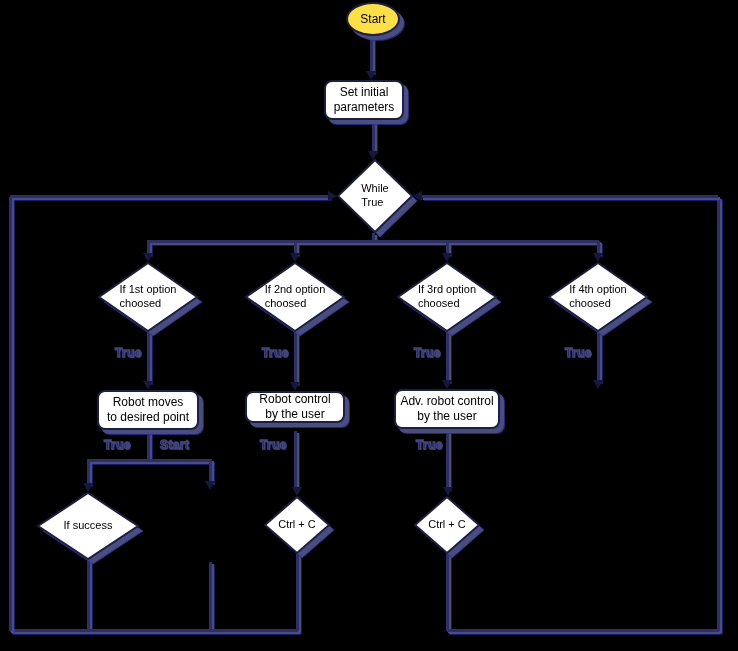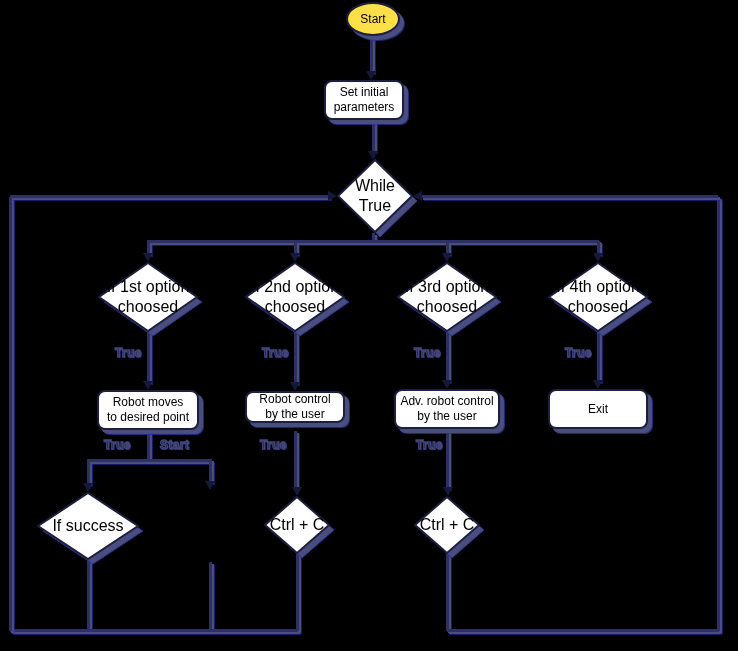--- a/index.html
+++ b/index.html
@@ -21,21 +21,21 @@
         text-align:center;color:#000;font-size:12px;line-height:1.25;box-sizing:border-box;}
   .box{background:#fff;border:2px solid #1c1f3e;border-radius:8px;
        box-shadow:4px 4px 0 #4a4e7e,5px 5px 0 rgba(45,45,154,.8);}
   .ellipse{background:#fde047;border:2px solid #1c1f3e;border-radius:50%;
        box-shadow:4px 4px 0 #4a4e7e,5px 5px 0 rgba(45,45,154,.8);}
   .diamond{position:absolute;}
   .diamond svg{position:absolute;left:0;top:0;overflow:visible;}
   .dshadow{fill:#4a4e7e;stroke:#2d2d9a;stroke-width:1;}
   .dmain{fill:#fff;stroke:#1c1f3e;stroke-width:2;}
   .dlabel{position:absolute;left:0;top:0;right:0;bottom:0;display:flex;align-items:center;
-          justify-content:center;text-align:center;font-size:16px;line-height:1.25;color:#000;}
+          justify-content:center;text-align:left;font-size:11px;line-height:1.25;color:#000;}
   .nlabel,.dlabel{white-space:pre-line;}
   
   .elabel{position:absolute;font-size:12px;font-weight:bold;color:#000;
           -webkit-text-stroke:1.4px #42467c;text-shadow:1px 1px 1px rgba(44,44,180,.8);
           letter-spacing:.4px;}
 </style>
 </head>
 <body>
 
 <div id="canvas">
@@ -163,23 +163,20 @@
   <div class="node box" style="left:245px;top:391px;width:100px;height:32px">
     <span class="nlabel">Robot control
 by the user</span>
   </div>
 
   <div class="node box" style="left:394px;top:389px;width:106px;height:40px">
     <span class="nlabel">Adv. robot control
 by the user</span>
   </div>
 
-  <div class="node box" style="left:548px;top:389px;width:100px;height:40px">
-    <span class="nlabel">Exit</span>
-  </div>
 
   <div class="diamond" style="left:37px;top:492px;width:102px;height:68px">
     <svg width="108" height="74">
       <polygon class="dshadow" points="56,6 106,39 56,72 6,39"></polygon>
       <polygon class="dmain" points="51,1 101,34 51,67 1,34"></polygon>
     </svg>
     <div class="dlabel">If success</div>
   </div>
 
 

